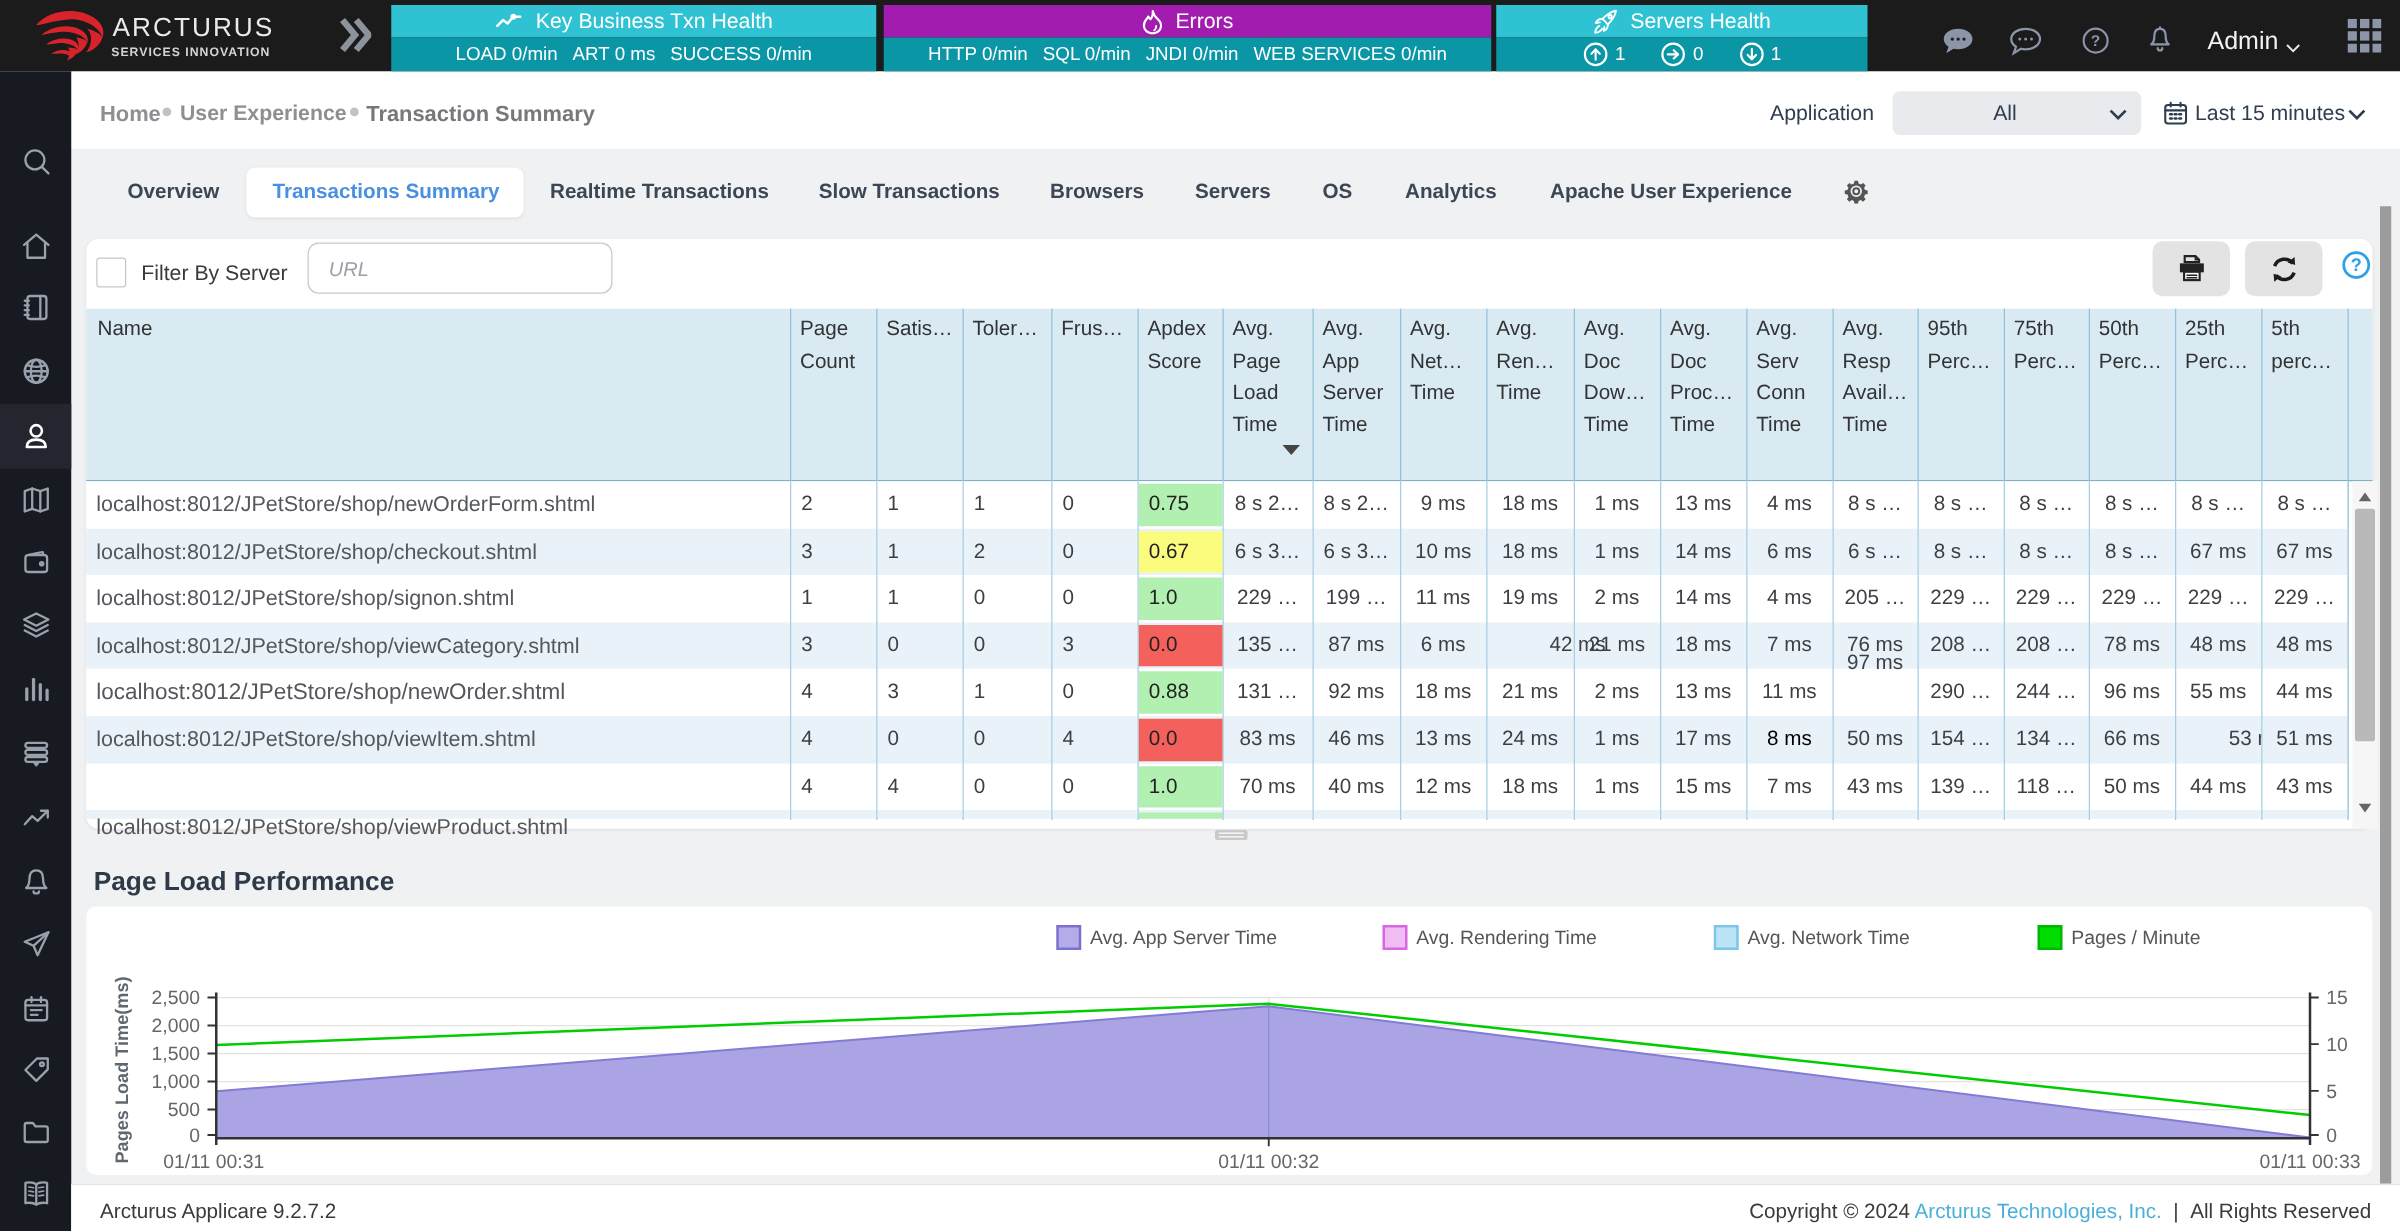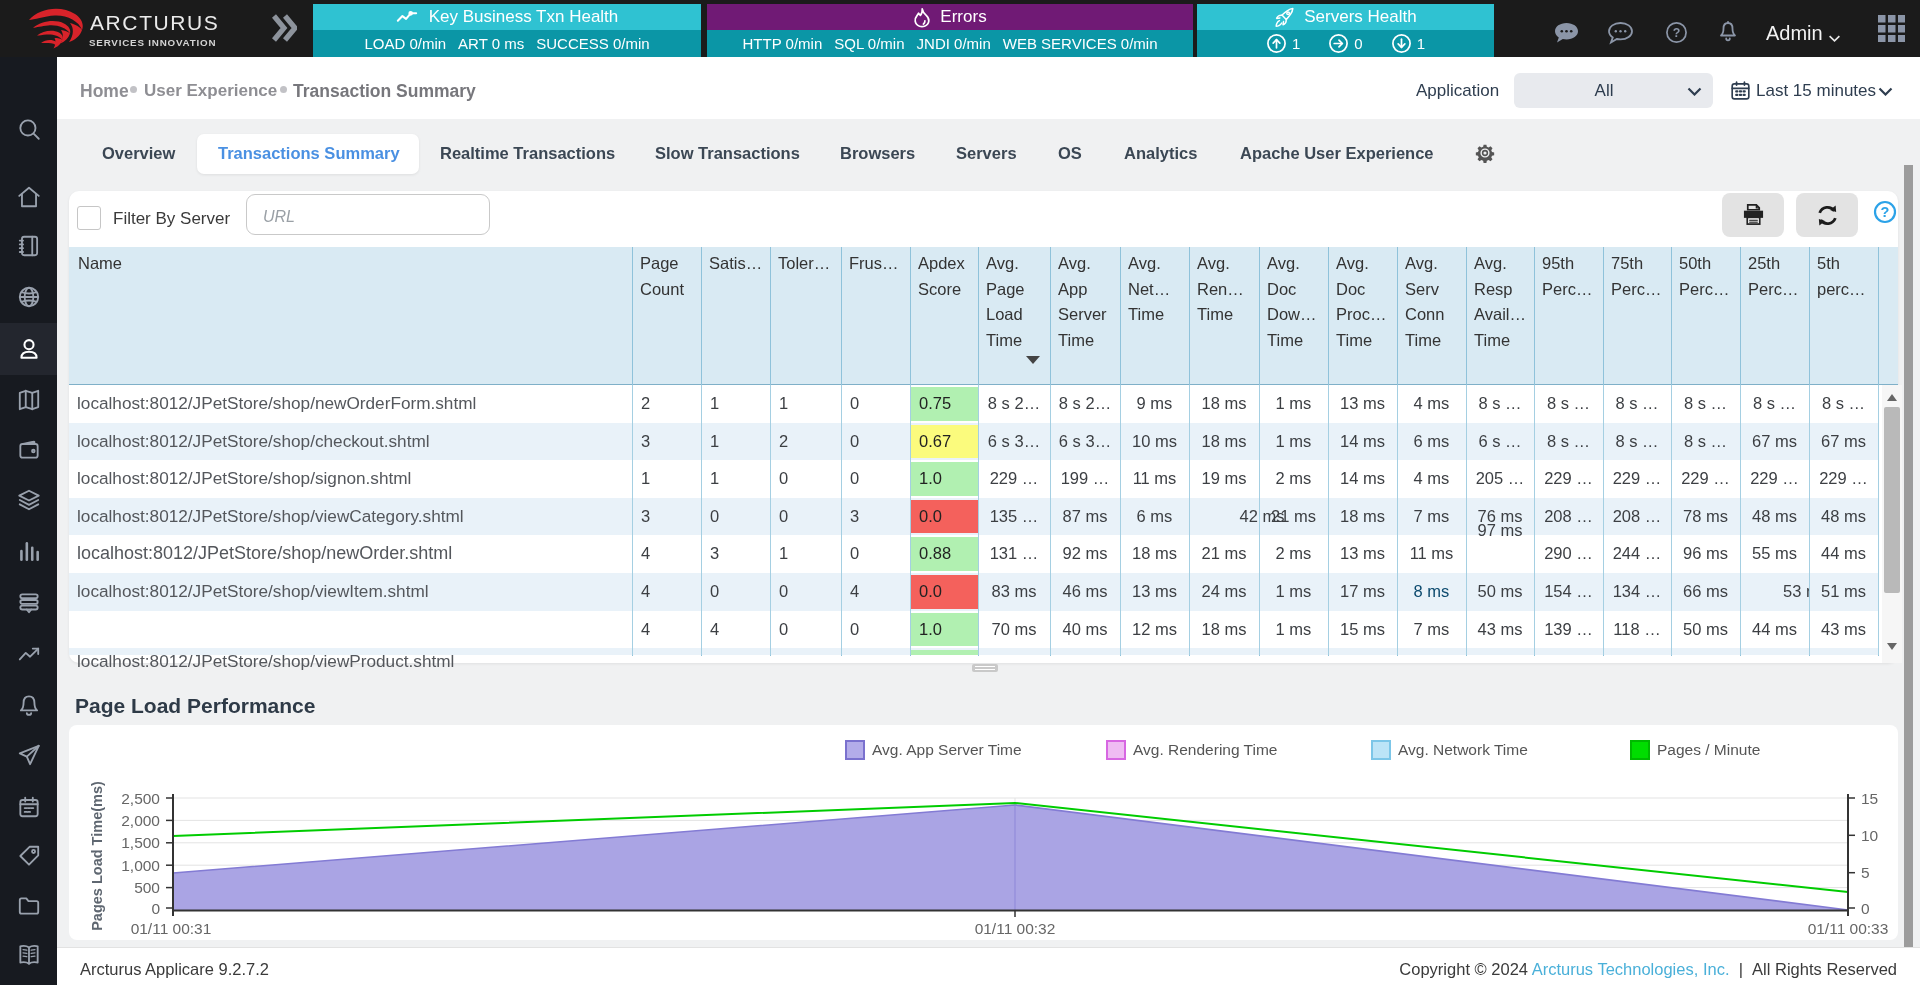--- a/index.html
+++ b/index.html
@@ -30,21 +30,21 @@
     </svg>
 <div style="position:absolute;left:313px;top:4px;width:388px;height:26px;background:#2fc2d2;color:#fff;display:flex;align-items:center;justify-content:center;font-size:17px;"><svg width="22" height="16" viewBox="0 0 24 16" fill="none" stroke="#fff" stroke-width="2.2" stroke-linecap="round" stroke-linejoin="round" style="margin-right:11px;">
         <polyline points="2,12 7,7 11,10 16,4 22,4"></polyline>
         <circle cx="16" cy="4" r="1.4" fill="#fff"></circle>
       </svg>Key Business Txn Health</div>
     <div style="position:absolute;left:313px;top:30px;width:388px;height:27px;background:#0b96a6;color:#fff;display:flex;align-items:center;justify-content:center;font-size:15px;">
       <span style="margin:0 6px;">LOAD 0/min</span>
       <span style="margin:0 6px;">ART 0 ms</span>
       <span style="margin:0 6px;">SUCCESS 0/min</span>
     </div>
-<div style="position:absolute;left:707px;top:4px;width:486px;height:26px;background:#701a75;color:#fff;display:flex;align-items:center;justify-content:center;font-size:17px;"><svg width="18" height="21" viewBox="0 0 18 21" fill="none" stroke="#fff" stroke-width="1.7" stroke-linejoin="round" style="margin-right:9px;">
+<div style="position:absolute;left:707px;top:4px;width:486px;height:26px;background:#a21caf;color:#fff;display:flex;align-items:center;justify-content:center;font-size:17px;"><svg width="18" height="21" viewBox="0 0 18 21" fill="none" stroke="#fff" stroke-width="1.7" stroke-linejoin="round" style="margin-right:9px;">
         <path d="M9.2 1.8 Q9.8 5.2 13.2 8.3 Q16.2 11 15.8 14.2 Q15.3 18 11.5 19.2 Q9 20 6.5 19.2 Q2.8 18 2.2 14.2 Q1.8 11.2 4 8.6 Q5 7.4 5.6 6.2 Q6.2 7.6 7.4 8.4 Q9.6 6 9.2 1.8 Z"></path>
         <path d="M11.8 13.2 Q12.4 16.2 9.8 17.6" stroke-width="1.5"></path>
       </svg>Errors</div>
     <div style="position:absolute;left:707px;top:30px;width:486px;height:27px;background:#0b96a6;color:#fff;display:flex;align-items:center;justify-content:center;font-size:15px;">
       <span style="margin:0 6px;">HTTP 0/min</span>
       <span style="margin:0 6px;">SQL 0/min</span>
       <span style="margin:0 6px;">JNDI 0/min</span>
       <span style="margin:0 6px;">WEB SERVICES 0/min</span>
     </div>
 <div style="position:absolute;left:1197px;top:4px;width:297px;height:26px;background:#2fc2d2;color:#fff;display:flex;align-items:center;justify-content:center;font-size:17px;"><svg width="21" height="21" viewBox="0 0 21 21" fill="none" stroke="#fff" stroke-width="1.5" stroke-linecap="round" stroke-linejoin="round" style="margin-right:9px;">
@@ -466,21 +466,21 @@
 <div style="position:absolute;left:710px;top:573.0px;width:55px;height:37.6px;line-height:37.6px;font-size:16.5px;color:#3c3f43;">0</div>
 <div style="position:absolute;left:779px;top:573.0px;width:57px;height:37.6px;line-height:37.6px;font-size:16.5px;color:#3c3f43;">0</div>
 <div style="position:absolute;left:850px;top:573.0px;width:55px;height:37.6px;line-height:37.6px;font-size:16.5px;color:#3c3f43;">4</div>
 <div style="position:absolute;left:911px;top:575.0px;width:67px;height:33.6px;line-height:33.6px;background:#f4615c;font-size:16.5px;color:#222;padding-left:8px;box-sizing:border-box;">0.0</div>
 <div style="position:absolute;left:978px;top:573.0px;width:72px;height:37.6px;line-height:37.6px;font-size:16.5px;color:#3c3f43;text-align:center;white-space:nowrap;overflow:hidden;">83 ms</div>
 <div style="position:absolute;left:1050px;top:573.0px;width:70px;height:37.6px;line-height:37.6px;font-size:16.5px;color:#3c3f43;text-align:center;white-space:nowrap;overflow:hidden;">46 ms</div>
 <div style="position:absolute;left:1120px;top:573.0px;width:69px;height:37.6px;line-height:37.6px;font-size:16.5px;color:#3c3f43;text-align:center;white-space:nowrap;overflow:hidden;">13 ms</div>
 <div style="position:absolute;left:1189px;top:573.0px;width:70px;height:37.6px;line-height:37.6px;font-size:16.5px;color:#3c3f43;text-align:center;white-space:nowrap;overflow:hidden;">24 ms</div>
 <div style="position:absolute;left:1259px;top:573.0px;width:69px;height:37.6px;line-height:37.6px;font-size:16.5px;color:#3c3f43;text-align:center;white-space:nowrap;overflow:hidden;">1 ms</div>
 <div style="position:absolute;left:1328px;top:573.0px;width:69px;height:37.6px;line-height:37.6px;font-size:16.5px;color:#3c3f43;text-align:center;white-space:nowrap;overflow:hidden;">17 ms</div>
-<div style="position:absolute;left:1397px;top:573.0px;width:69px;height:47px;line-height:37.6px;font-size:16.5px;color:#0c4a6e;text-align:center;white-space:nowrap;overflow:hidden;">8 ms</div>
+<div style="position:absolute;left:1397px;top:573.0px;width:69px;height:47px;line-height:37.6px;font-size:16.5px;color:#000000;text-align:center;white-space:nowrap;overflow:hidden;">8 ms</div>
 <div style="position:absolute;left:1466px;top:573.0px;width:68px;height:37.6px;line-height:37.6px;font-size:16.5px;color:#3c3f43;text-align:center;white-space:nowrap;overflow:hidden;">50 ms</div>
 <div style="position:absolute;left:1534px;top:573.0px;width:69px;height:37.6px;line-height:37.6px;font-size:16.5px;color:#3c3f43;text-align:center;white-space:nowrap;overflow:hidden;">154 …</div>
 <div style="position:absolute;left:1603px;top:573.0px;width:68px;height:37.6px;line-height:37.6px;font-size:16.5px;color:#3c3f43;text-align:center;white-space:nowrap;overflow:hidden;">134 …</div>
 <div style="position:absolute;left:1671px;top:573.0px;width:69px;height:41px;line-height:37.6px;font-size:16.5px;color:#3c3f43;text-align:center;white-space:nowrap;overflow:hidden;">66 ms</div>
 <div style="position:absolute;left:1740px;top:573.0px;width:69px;height:37.6px;line-height:37.6px;font-size:16.5px;color:#3c3f43;text-align:center;white-space:nowrap;overflow:hidden;padding-left:43px;">53 ms</div>
 <div style="position:absolute;left:1809px;top:573.0px;width:69px;height:37.6px;line-height:37.6px;font-size:16.5px;color:#3c3f43;text-align:center;white-space:nowrap;overflow:hidden;">51 ms</div>
 <div style="position:absolute;left:77px;top:610.6px;width:548px;height:37.6px;line-height:37.6px;font-size:17.2px;color:#54575c;white-space:nowrap;margin-top:32px;">localhost:8012/JPetStore/shop/viewProduct.shtml</div>
 <div style="position:absolute;left:641px;top:610.6px;width:55px;height:37.6px;line-height:37.6px;font-size:16.5px;color:#3c3f43;">4</div>
 <div style="position:absolute;left:710px;top:610.6px;width:55px;height:37.6px;line-height:37.6px;font-size:16.5px;color:#3c3f43;">4</div>
 <div style="position:absolute;left:779px;top:610.6px;width:57px;height:37.6px;line-height:37.6px;font-size:16.5px;color:#3c3f43;">0</div>

